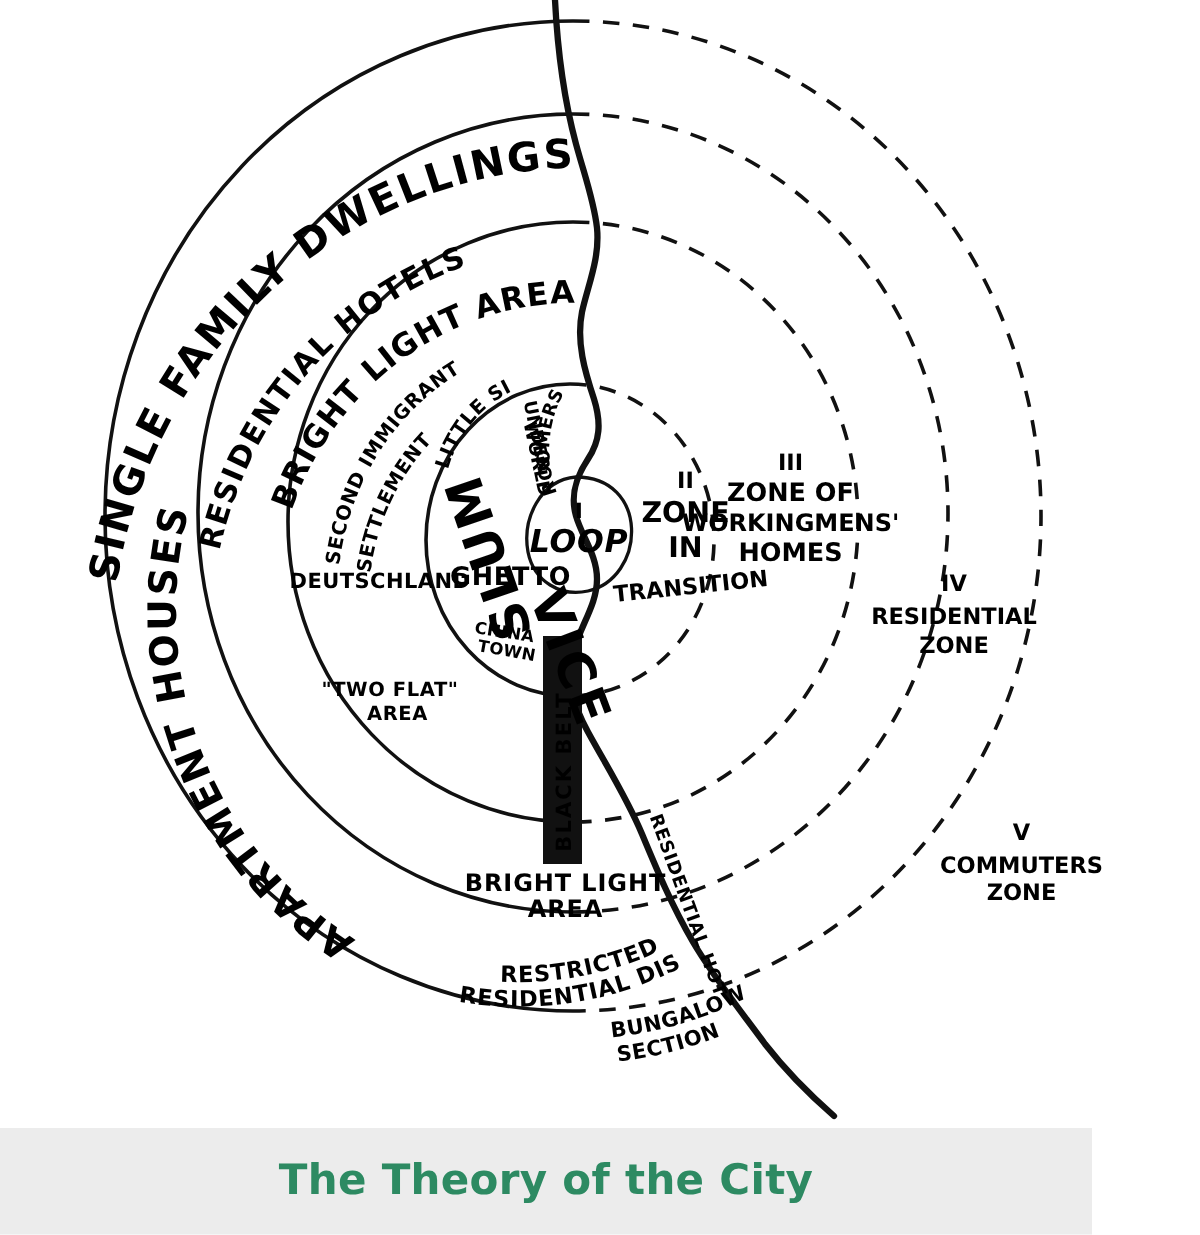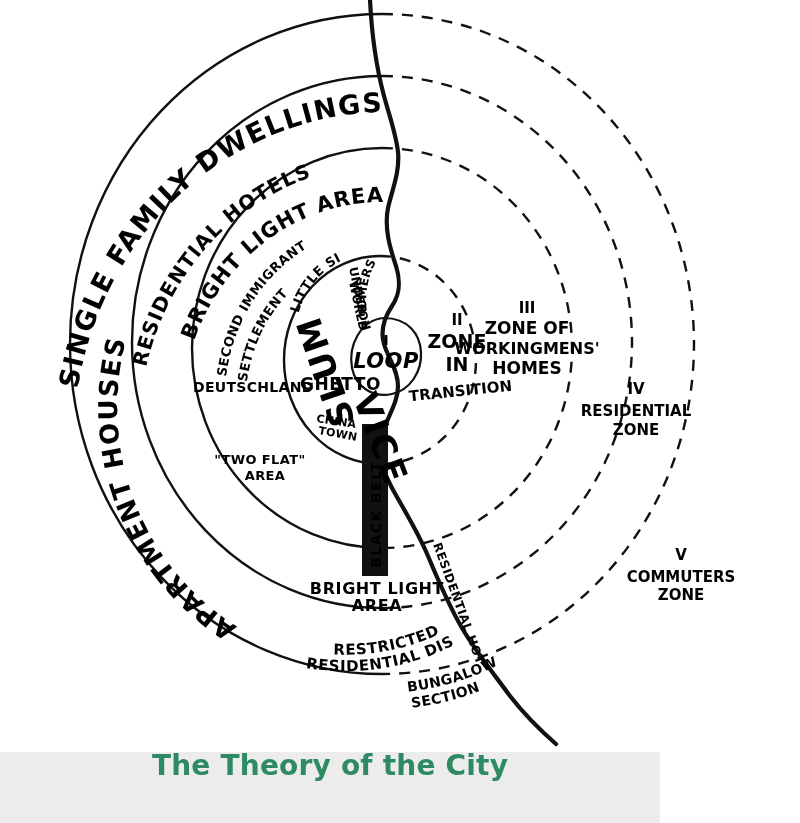--- a/index.html
+++ b/index.html
@@ -29,24 +29,25 @@
   }
   #diagram-svg {
     display: block;
     width: 800px;
     height: 752px;
   }
   #caption-bar {
     position: absolute;
     left: 0;
     top: 752px;
-    width: 660px;
+    width: 728px;
     height: 71px;
     background: #ececec;
     display: flex;
+    align-items: center;
     justify-content: center;
   }
   #caption-title {
     color: #2d8a62;
     font-family: "DejaVu Sans", sans-serif;
     font-size: 28px;
     font-weight: bold;
     letter-spacing: 0.2px;
     line-height: 1;
     margin: 0;

